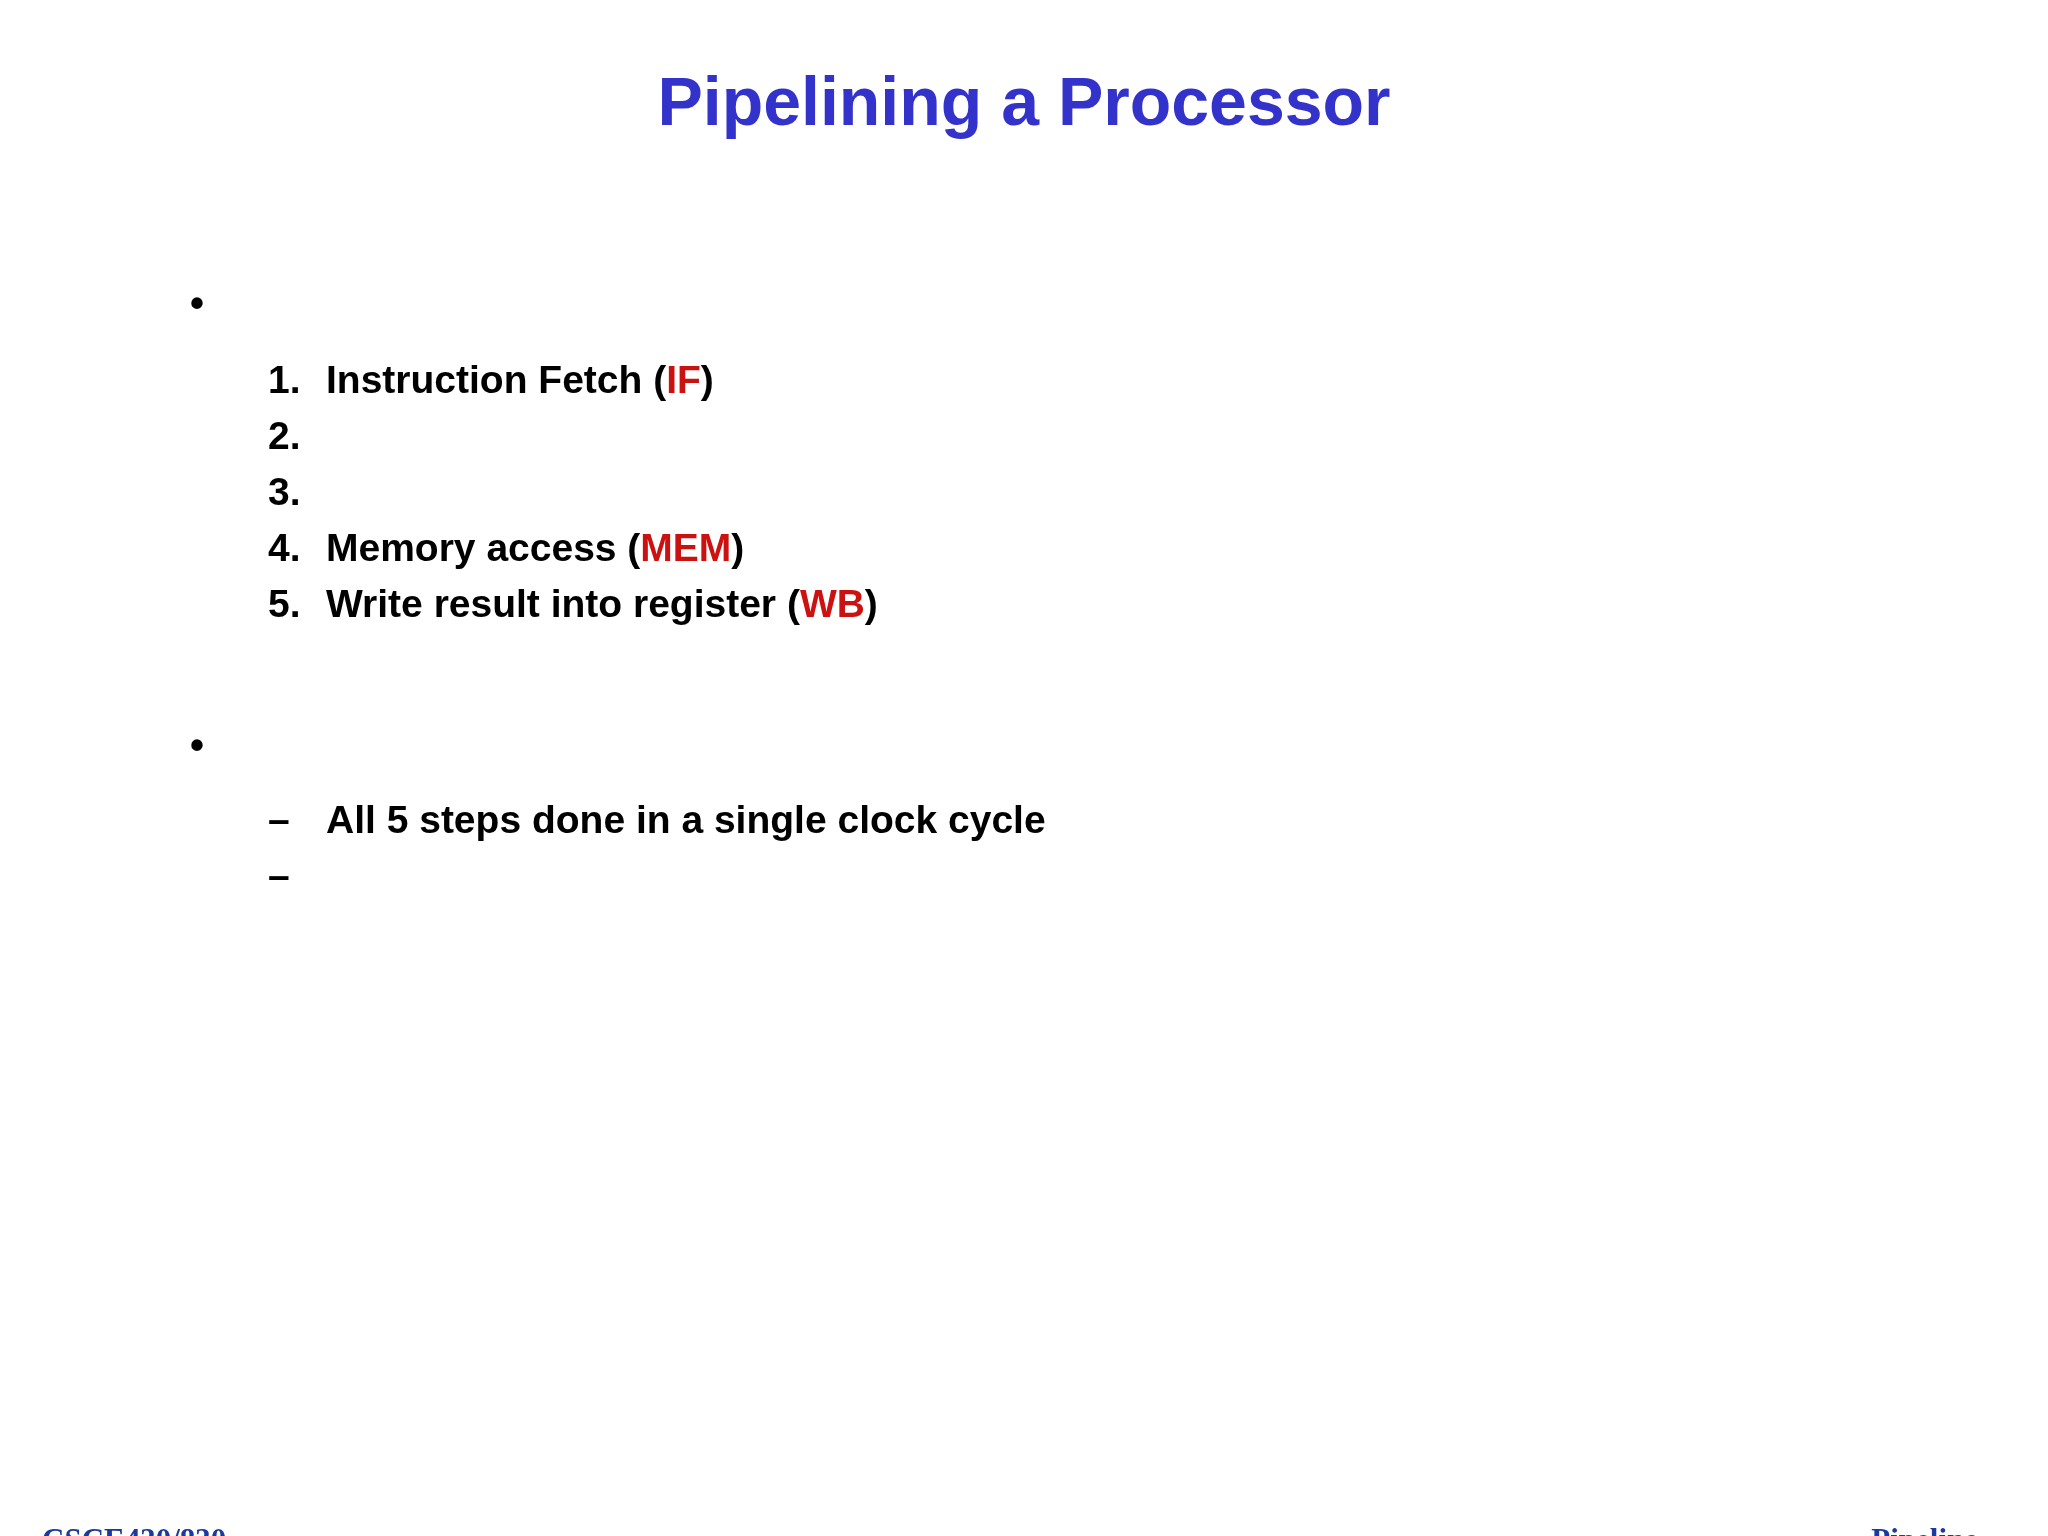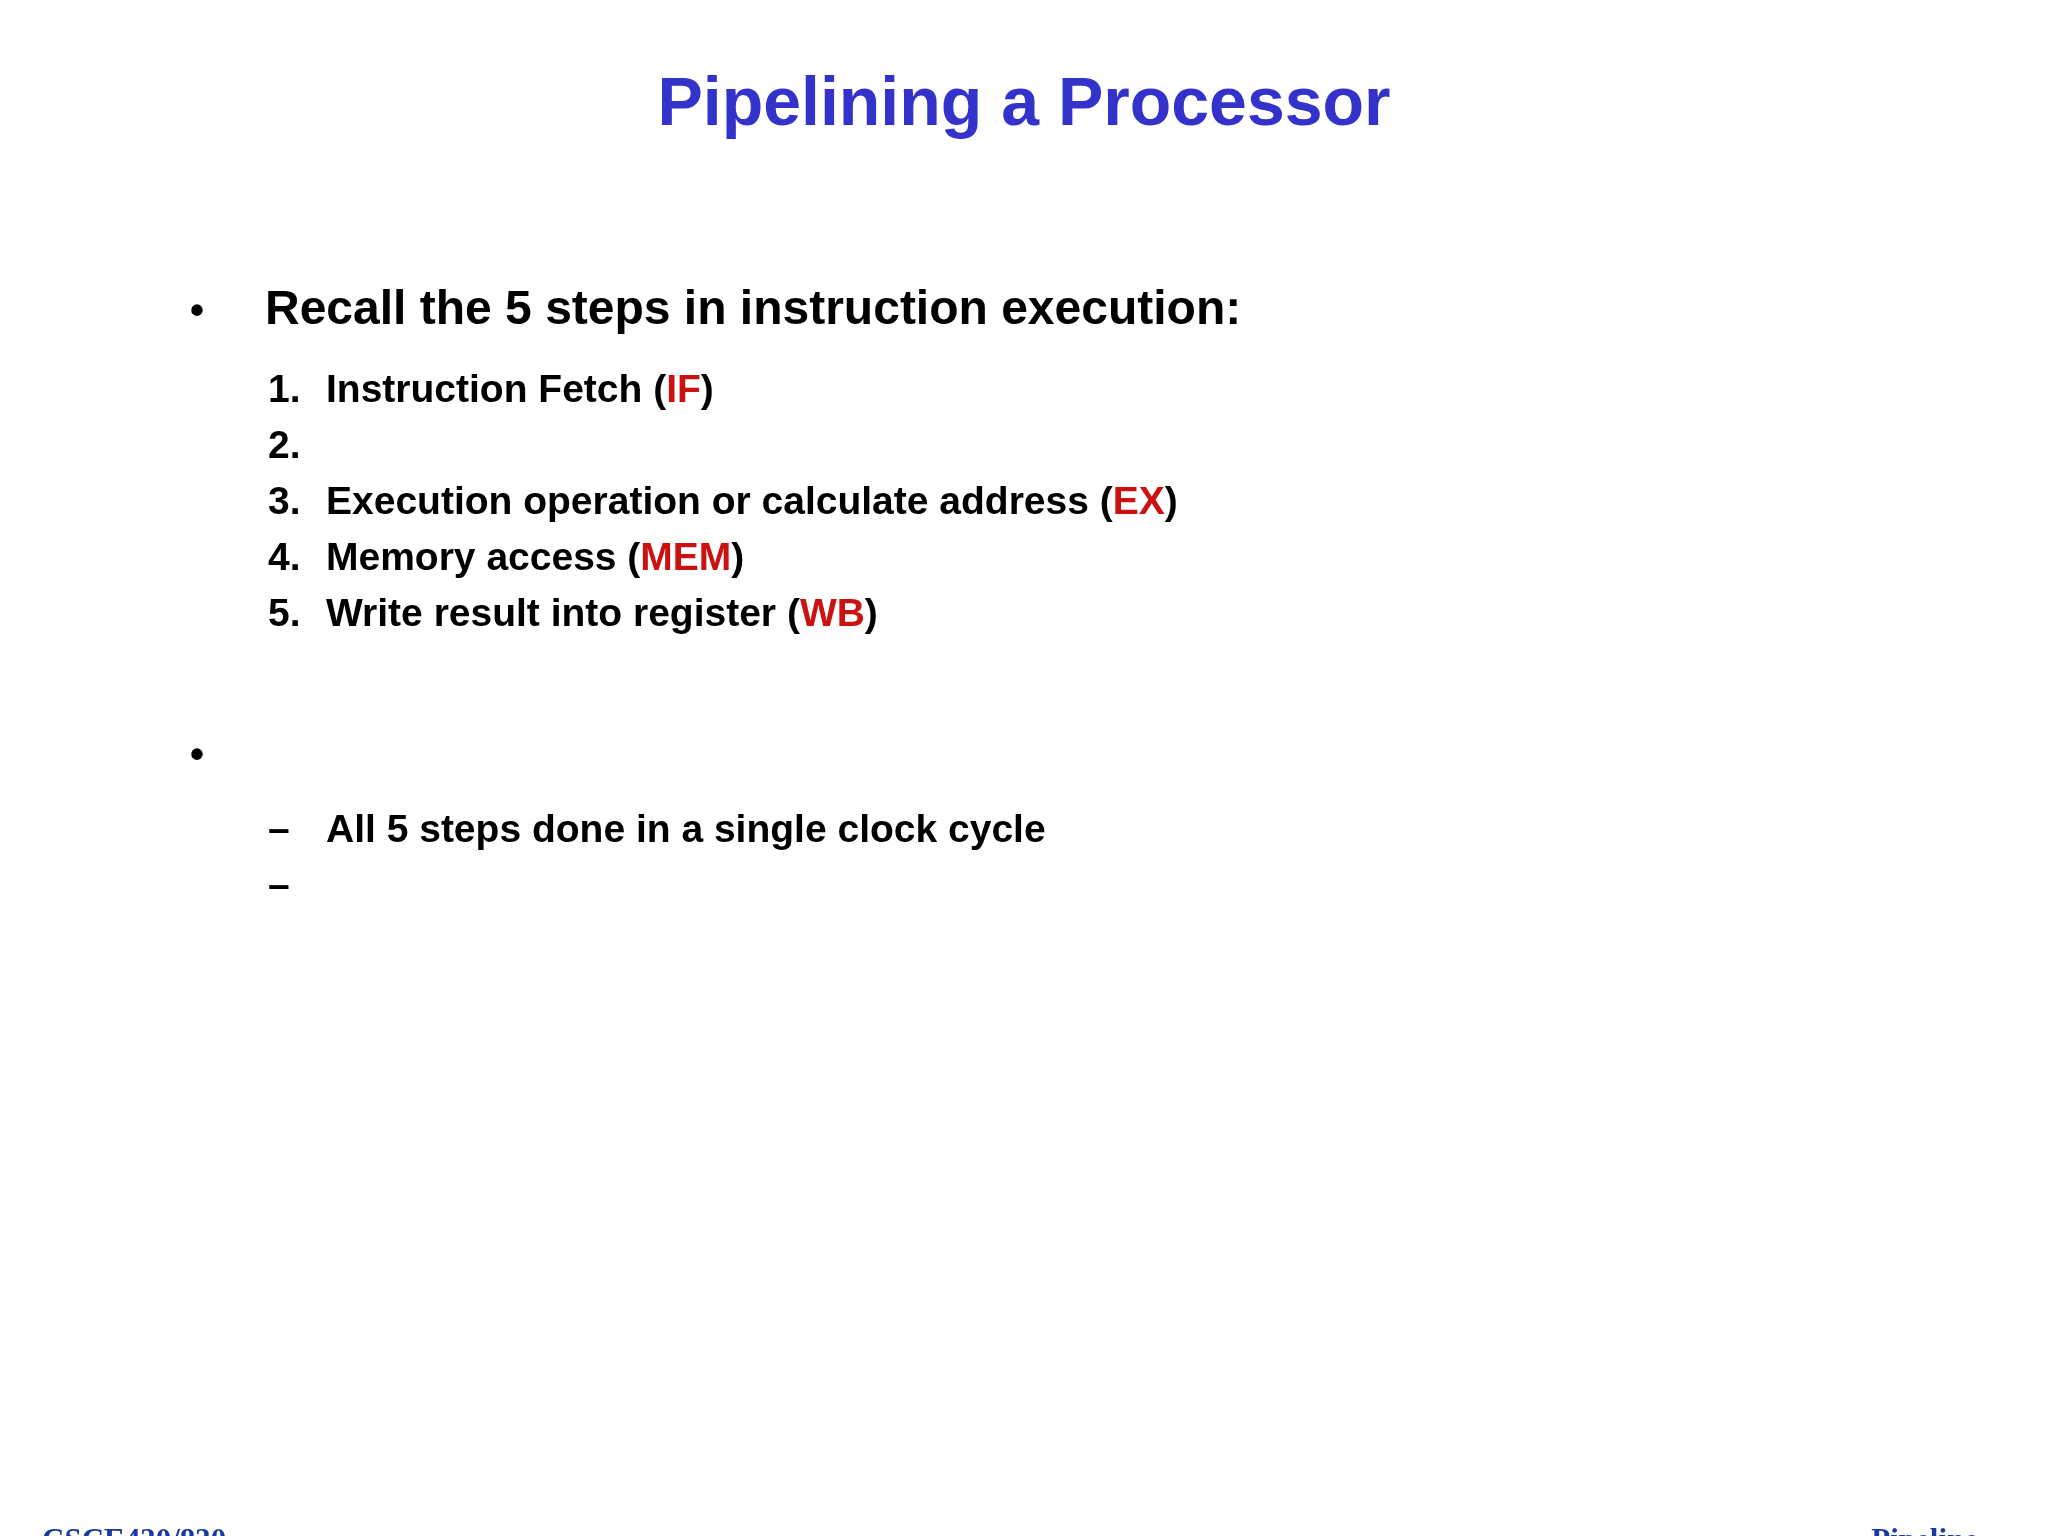--- a/index.html
+++ b/index.html
@@ -81,34 +81,32 @@
 <body>
 
 <div class="slide">
 
   <h1 class="slide-title">Pipelining a Processor</h1>
 
   <div class="content">
 
     <div class="bullet-row">
       <span class="bullet-dot">•</span>
-      <span>Recall the 5 steps in instruction execution:</span>
     </div>
 
     <ol class="numlist">
       <li>
         <span class="num">1.</span>
         <span><span>Instruction Fetch (</span><span class="red">IF</span><span>)</span></span>
       </li>
       <li>
         <span class="num">2.</span>
       </li>
       <li>
         <span class="num">3.</span>
-        <span><span>Execution operation or calculate address (</span><span class="red">EX</span><span>)</span></span>
       </li>
       <li>
         <span class="num">4.</span>
         <span><span>Memory access (</span><span class="red">MEM</span><span>)</span></span>
       </li>
       <li>
         <span class="num">5.</span>
         <span><span>Write result into register (</span><span class="red">WB</span><span>)</span></span>
       </li>
     </ol>

